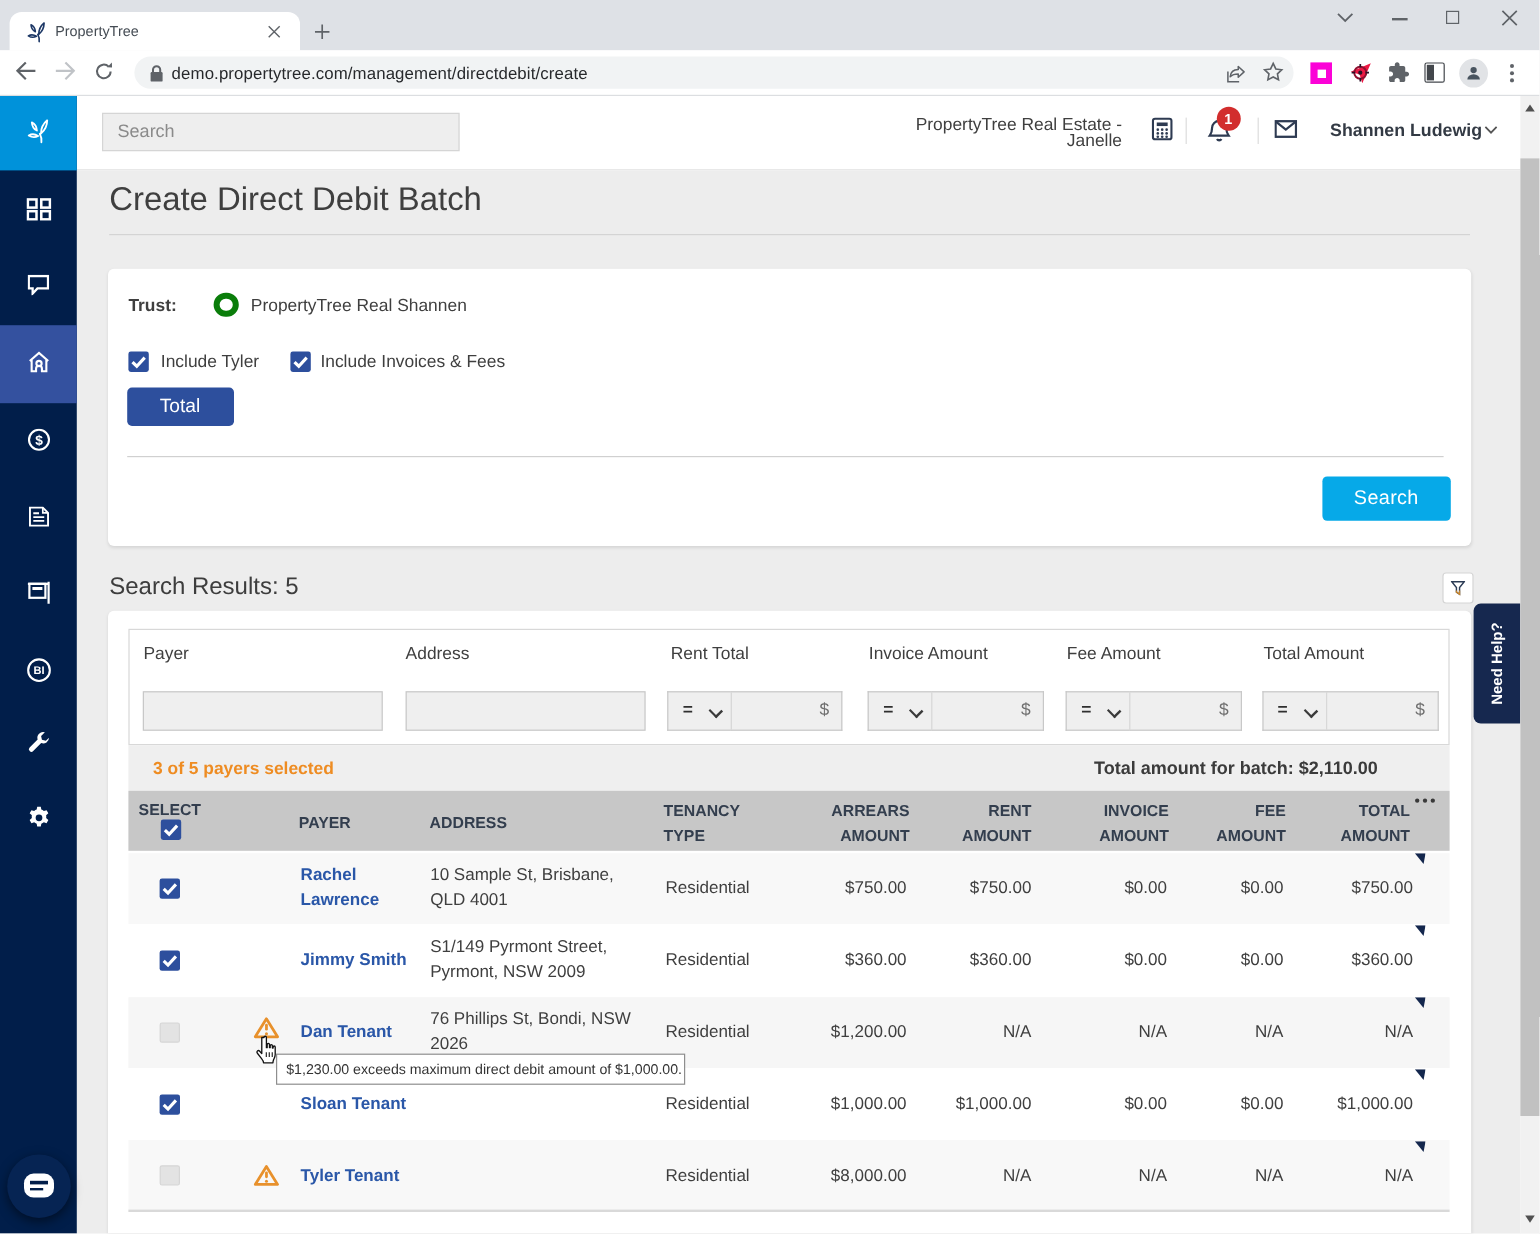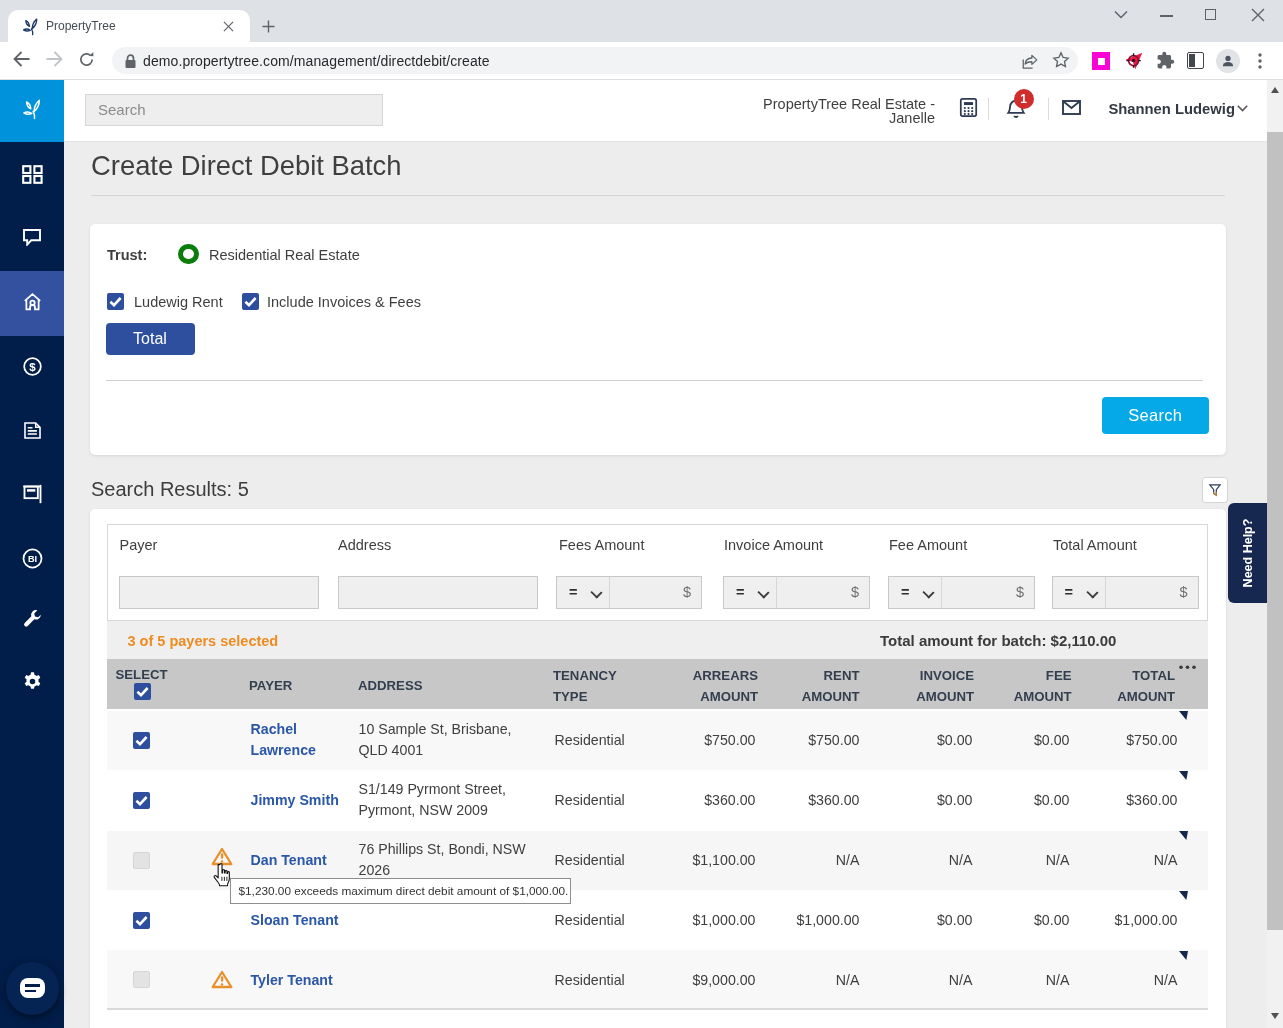--- a/index.html
+++ b/index.html
@@ -214,59 +214,59 @@
   </svg>
 <div class="abs" style="left:1050px;top:101px;width:185px;text-align:right;font-size:14.8px;font-weight:bold;color:#333a44">Shannen Ludewig</div>
 <svg class="abs" style="left:1237px;top:105px" width="11" height="7" viewBox="0 0 11 7" fill="none" stroke="#555" stroke-width="1.5">
     <path d="M0.8 0.8 L5.5 5.6 L10.2 0.8"></path>
   </svg>
 <h1 class="abs">Create Direct Debit Batch</h1>
 <div class="abs" id="hr1"></div>
 <div class="abs card" id="card1"></div>
 <div class="abs lbl15" style="left:107px;top:247px;font-weight:bold">Trust:</div>
 <div class="abs" style="left:178px;top:243.5px;width:20.5px;height:20.5px;border-radius:50%;background:#fff;border:5.5px solid #0a7d0a"></div>
-<div class="abs lbl15" style="left:209px;top:247px">Residential Real Estate</div>
+<div class="abs lbl15" style="left:209px;top:247px">PropertyTree Real Shannen</div>
 <div class="abs cb" style="left:107px;top:292.5px"><svg width="17" height="17" viewBox="0 0 17 17" fill="none" stroke="#fff" stroke-width="2.6">
       <path d="M3.4 8.7 L7 12.2 L13.6 5"></path>
     </svg></div>
-<div class="abs lbl15" style="left:134px;top:294px">Ludewig Rent</div>
+<div class="abs lbl15" style="left:134px;top:294px">Include Tyler</div>
 <div class="abs cb" style="left:242px;top:292.5px"><svg width="17" height="17" viewBox="0 0 17 17" fill="none" stroke="#fff" stroke-width="2.6">
       <path d="M3.4 8.7 L7 12.2 L13.6 5"></path>
     </svg></div>
 <div class="abs lbl15" style="left:267px;top:294px">Include Invoices &amp; Fees</div>
 <div class="abs btn-navy" style="left:105.5px;top:322.5px;width:89px;height:32px;font-size:16px;line-height:31px">Total</div>
 <div class="abs" style="left:105.5px;top:380px;width:1097px;height:1px;background:#d0d0d0"></div>
 <div class="abs btn-cyan" style="left:1102px;top:397px;width:106.5px;height:36.5px;font-size:16.5px;line-height:36.5px;letter-spacing:0.3px">Search</div>
 <div class="abs" style="left:91px;top:478px;font-size:20px;color:#3d3d3d">Search Results: 5</div>
 <div class="abs" style="left:1202px;top:477px;width:26px;height:26px;background:#fff;border:1px solid #d5d5d5;border-radius:3px"></div>
 <svg class="abs" style="left:1209px;top:484px" width="12" height="13" viewBox="0 0 12 13" fill="none">
     <path d="M0.8 0.8 H11.2 L7.3 5.6 V11.2 L4.7 9.4 V5.6 Z" stroke="#2c3c55" stroke-width="1.2"></path>
     <path d="M4.7 8 V9.4 L7.3 11.2 V8" stroke="#c9872f" stroke-width="1.1"></path>
   </svg>
 <div class="abs card" id="card2"></div>
 <div class="abs" id="fpanel"></div>
 <div class="abs lbl15" style="left:119.5px;top:537px">Payer</div>
 <div class="abs lbl15" style="left:338px;top:537px">Address</div>
-<div class="abs lbl15" style="left:559px;top:537px">Fees Amount</div>
+<div class="abs lbl15" style="left:559px;top:537px">Rent Total</div>
 <div class="abs lbl15" style="left:724px;top:537px">Invoice Amount</div>
 <div class="abs lbl15" style="left:889px;top:537px">Fee Amount</div>
 <div class="abs lbl15" style="left:1053px;top:537px">Total Amount</div>
 <div class="abs finput" style="left:118.5px;top:575.5px;width:200px"></div>
 <div class="abs finput" style="left:337.5px;top:575.5px;width:200px"></div>
 <div class="abs fsel" style="left:556px;top:575.5px;width:54px"></div>
 <div class="abs finput dol" style="left:609px;top:575.5px;width:93px"></div>
 <div class="abs fsel" style="left:723px;top:575.5px;width:54px"></div>
 <div class="abs finput dol" style="left:776px;top:575.5px;width:94px"></div>
 <div class="abs fsel" style="left:888px;top:575.5px;width:54px"></div>
 <div class="abs finput dol" style="left:941px;top:575.5px;width:94px"></div>
 <div class="abs fsel" style="left:1051.5px;top:575.5px;width:54px"></div>
 <div class="abs finput dol" style="left:1104.5px;top:575.5px;width:94px"></div>
 <div class="abs" id="stripe"></div>
 <div class="abs" style="left:127.5px;top:632.5px;font-size:14.5px;font-weight:bold;color:#ee8c22">3 of 5 payers selected</div>
-<div class="abs" style="left:880px;top:632px;width:300px;text-align:left;font-size:15px;font-weight:bold;color:#3b3b3b">Total amount for batch: $2,110.00</div>
+<div class="abs" style="left:880px;top:632px;width:300px;text-align:center;font-size:15px;font-weight:bold;color:#3b3b3b">Total amount for batch: $2,110.00</div>
 <div class="abs" id="thead">
   <div class="hc" style="left:8.5px;top:5px">SELECT</div>
   <div class="cb" style="position:absolute;left:26.5px;top:24px"><svg width="17" height="17" viewBox="0 0 17 17" fill="none" stroke="#fff" stroke-width="2.6">
         <path d="M3.4 8.7 L7 12.2 L13.6 5"></path>
       </svg></div>
   <div class="hc" style="left:142px;top:16px">PAYER</div>
   <div class="hc" style="left:251px;top:16px">ADDRESS</div>
   <div class="hc" style="left:446px;top:5.5px">TENANCY<br>TYPE</div>
   <div class="hc amt" style="left:501px;top:5.5px">ARREARS<br>AMOUNT</div>
   <div class="hc amt" style="left:602.5px;top:5.5px">RENT<br>AMOUNT</div>
@@ -315,21 +315,21 @@
 <div class="row" style="top:830.5px;height:59.5px;background:#f6f6f6">
   <div class="cb-off cell" style="left:25.5px;top:21px"></div>
   <svg class="cell" style="left:104px;top:16.5px" width="22" height="19" viewBox="0 0 22 19">
       <path d="M11 2 L20.3 17 H1.7 Z" fill="none" stroke="#e8912c" stroke-width="2.3" stroke-linejoin="round"></path>
       <rect x="9.9" y="6.2" width="2.3" height="5.6" rx="1.1" fill="#e8912c"></rect>
       <circle cx="11.05" cy="14.4" r="1.25" fill="#e8912c"></circle>
     </svg>
   <div class="cell name" style="left:143.5px;top:19.5px">Dan Tenant</div>
   <div class="cell" style="left:251.5px;top:8.5px">76 Phillips St, Bondi, NSW<br>2026</div>
   <div class="cell" style="left:447.5px;top:19.5px">Residential</div>
-  <div class="cell amt" style="left:498.5px;top:19.5px">$1,100.00</div>
+  <div class="cell amt" style="left:498.5px;top:19.5px">$1,200.00</div>
   <div class="cell amt" style="left:602.5px;top:19.5px">N/A</div>
   <div class="cell amt" style="left:715.5px;top:19.5px">N/A</div>
   <div class="cell amt" style="left:812.5px;top:19.5px">N/A</div>
   <div class="cell amt" style="left:920.5px;top:19.5px">N/A</div>
   <svg class="tri" style="top:0.5px" width="9" height="9">
       <polygon points="0,0 9,0 7.3,9" fill="#14274d"></polygon>
     </svg>
 </div>
 <div class="row" style="top:890px;height:60px;background:#fff">
   <div class="cb cell" style="left:25.5px;top:21.5px"><svg width="17" height="17" viewBox="0 0 17 17" fill="none" stroke="#fff" stroke-width="2.6">
@@ -348,21 +348,21 @@
 </div>
 <div class="row" style="top:950px;height:59.5px;background:#f8f8f8;border-bottom:2px solid #d9d9d9">
   <div class="cb-off cell" style="left:25.5px;top:21px"></div>
   <svg class="cell" style="left:104px;top:19.5px" width="22" height="19" viewBox="0 0 22 19">
       <path d="M11 2 L20.3 17 H1.7 Z" fill="none" stroke="#e8912c" stroke-width="2.3" stroke-linejoin="round"></path>
       <rect x="9.9" y="6.2" width="2.3" height="5.6" rx="1.1" fill="#e8912c"></rect>
       <circle cx="11.05" cy="14.4" r="1.25" fill="#e8912c"></circle>
     </svg>
   <div class="cell name" style="left:143.5px;top:19.5px">Tyler Tenant</div>
   <div class="cell" style="left:447.5px;top:19.5px">Residential</div>
-  <div class="cell amt" style="left:498.5px;top:19.5px">$9,000.00</div>
+  <div class="cell amt" style="left:498.5px;top:19.5px">$8,000.00</div>
   <div class="cell amt" style="left:602.5px;top:19.5px">N/A</div>
   <div class="cell amt" style="left:715.5px;top:19.5px">N/A</div>
   <div class="cell amt" style="left:812.5px;top:19.5px">N/A</div>
   <div class="cell amt" style="left:920.5px;top:19.5px">N/A</div>
   <svg class="tri" style="top:0.5px" width="9" height="9">
       <polygon points="0,0 9,0 7.3,9" fill="#14274d"></polygon>
     </svg>
 </div>
 
 <svg class="abs" style="left:211px;top:861px" width="22" height="27" viewBox="0 0 24 28">

